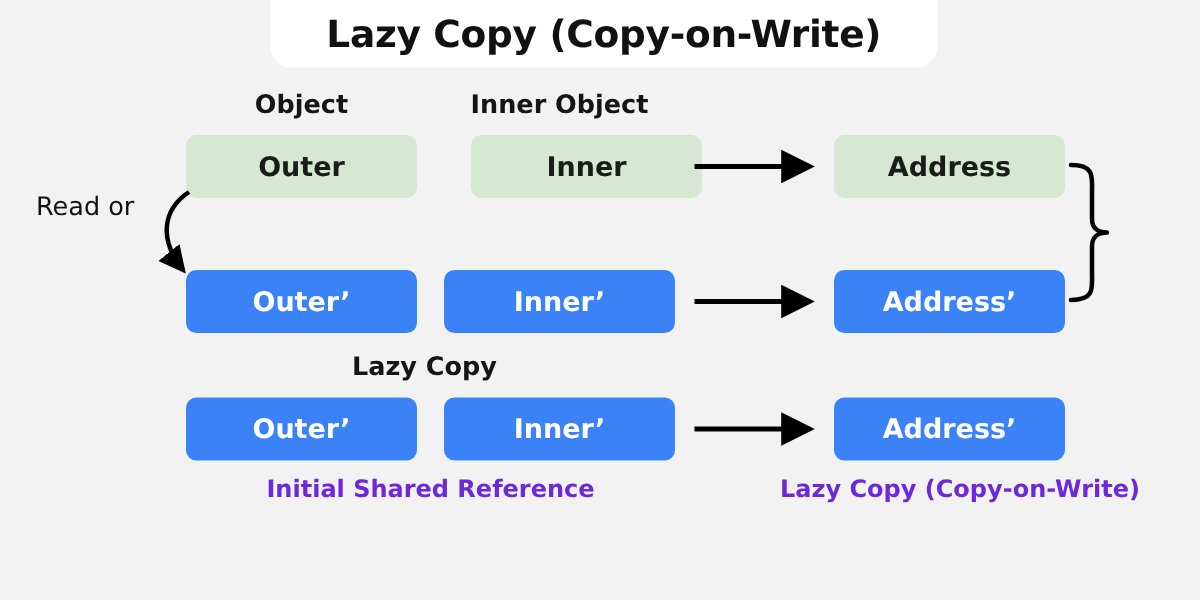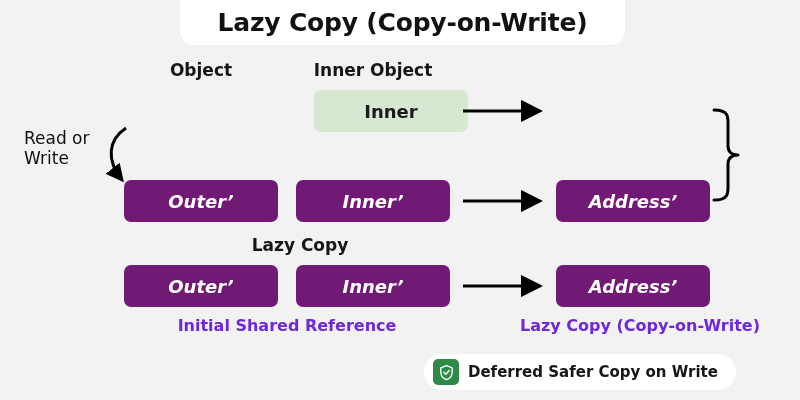--- a/index.html
+++ b/index.html
@@ -65,23 +65,22 @@
     justify-content: center;
     font-size: 18px;
     font-weight: bold;
     box-sizing: border-box;
   }
   .node.light {
     background: #d6e8d2;
     color: #1b1b1b;
   }
   .node.dark {
-    background: #701a75;
+    background: #3b82f6;
     color: #ffffff;
-    font-style: italic;
   }
 
   
   .overlay {
     position: absolute;
     left: 0; top: 0;
     width: 800px;
     height: 400px;
     pointer-events: none;
   }
@@ -145,33 +144,34 @@
 
 <div id="stage">
 
   <div class="title-card">
     <div class="title-text">Lazy Copy (Copy-on-Write)</div>
   </div>
 
   <div class="cap" style="left:296px; top:60px; width:154px;">Inner Object</div>
   <div class="cap" style="left:124px; top:60px; width:154px;">Object</div>
 
+  <div class="node light" style="left:124px; top:90px; width:154px;">Outer</div>
   <div class="node light" style="left:314px; top:90px; width:154px;">Inner</div>
+  <div class="node light" style="left:556px; top:90px; width:154px;">Address</div>
 
   <div class="rw-label">
     <div>Read or</div>
-    <div>Write</div>
   </div>
 
 
   <div class="node dark" style="left:124px; top:180px; width:154px;">Outer’</div>
   <div class="node dark" style="left:296px; top:180px; width:154px;">Inner’</div>
   <div class="node dark" style="left:556px; top:180px; width:154px;">Address’</div>
 
-  <div class="cap" style="left:223px; top:235px; width:154px;">Lazy Copy</div>
+  <div class="cap" style="left:206px; top:235px; width:154px;">Lazy Copy</div>
 
   <div class="node dark" style="left:124px; top:265px; width:154px;">Outer’</div>
   <div class="node dark" style="left:296px; top:265px; width:154px;">Inner’</div>
   <div class="node dark" style="left:556px; top:265px; width:154px;">Address’</div>
 
   <svg class="overlay" viewBox="0 0 800 400" width="800" height="400">
     <defs>
       <marker id="arrowhead" markerWidth="7" markerHeight="7" refX="6" refY="3.5" orient="auto" markerUnits="strokeWidth">
         <path d="M0,0 L7,3.5 L0,7 Z" fill="#000000"></path>
       </marker>
@@ -203,23 +203,14 @@
                C 728 152, 732 155, 738 155
                C 732 155, 728 158, 728 164
                L 728 182
                C 728 192, 730 200, 714 200" fill="none" stroke="#000000" stroke-width="3" stroke-linecap="round" stroke-linejoin="round"></path>
     </g>
   </svg>
 
   <div class="bottom-cap" style="left:124px; width:326px;">Initial Shared Reference</div>
   <div class="bottom-cap" style="left:490px; width:300px;">Lazy Copy (Copy-on-Write)</div>
 
-  <div class="badge">
-    <span class="badge-icon">
-      <svg width="17" height="17" viewBox="0 0 24 24" aria-hidden="true">
-        <path d="M12 2.2 L20 5.4 V11.2 C20 16.4 16.6 20.6 12 22 C7.4 20.6 4 16.4 4 11.2 V5.4 Z" fill="none" stroke="#ffffff" stroke-width="1.9" stroke-linejoin="round"></path>
-        <path d="M8.4 11.8 L11 14.4 L15.8 9.3" fill="none" stroke="#ffffff" stroke-width="2" stroke-linecap="round" stroke-linejoin="round"></path>
-      </svg>
-    </span>
-    <span class="badge-text">Deferred Safer Copy on Write</span>
-  </div>
 
 </div>
 
 </body></html>

